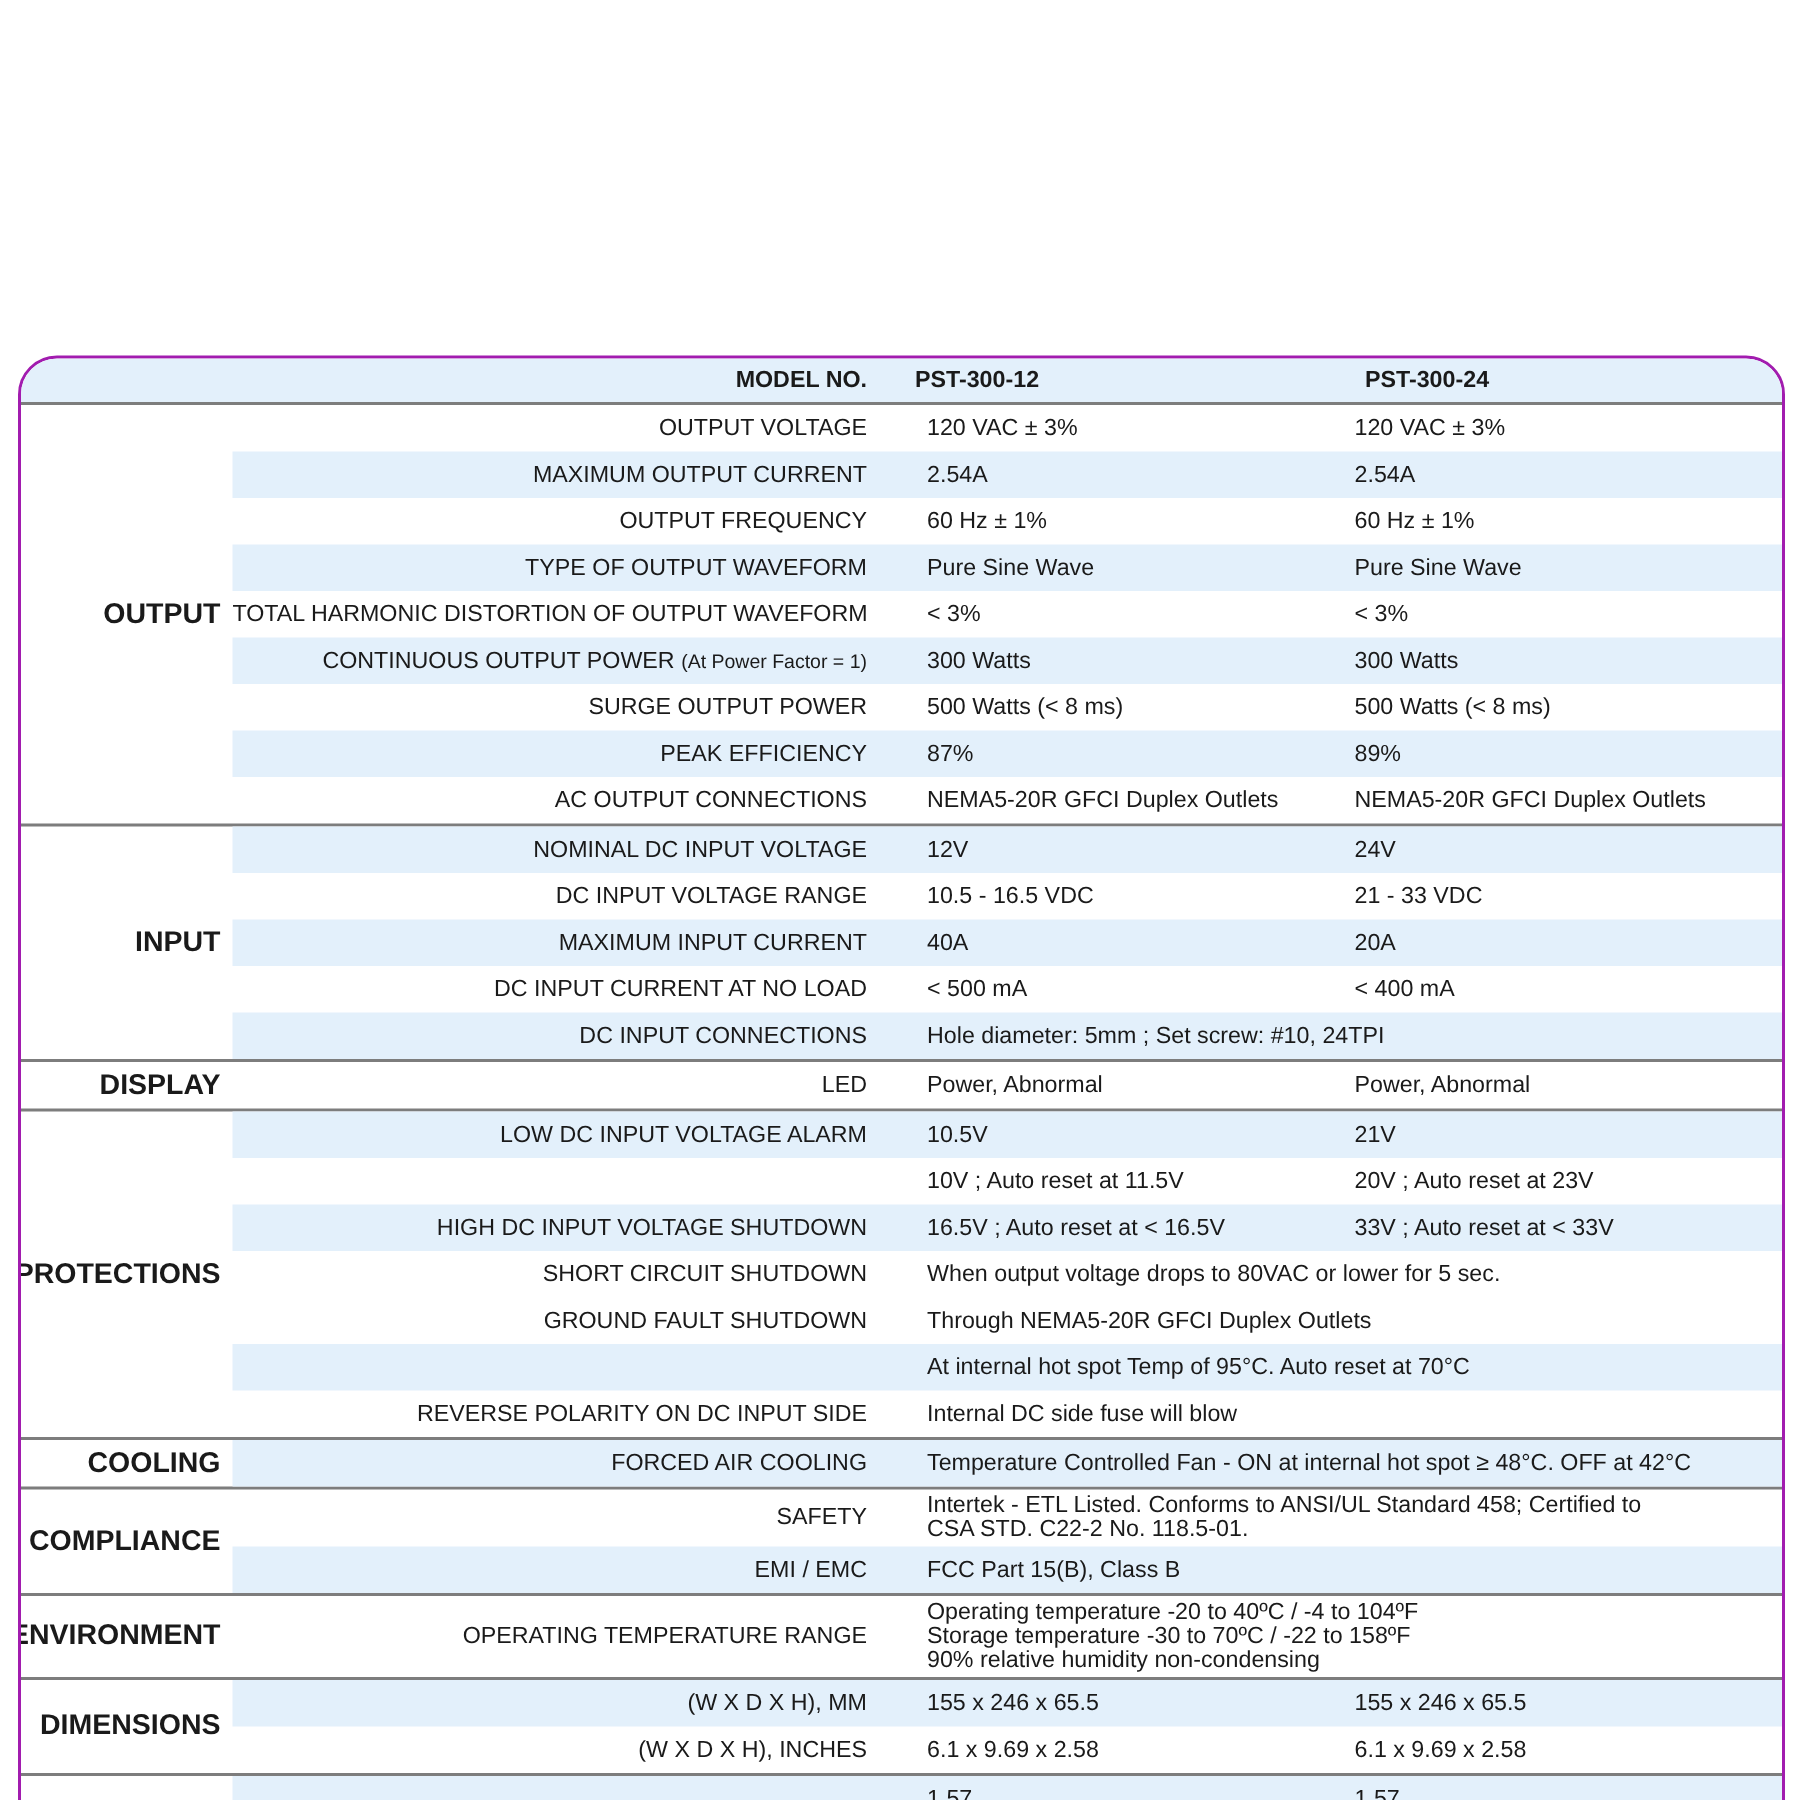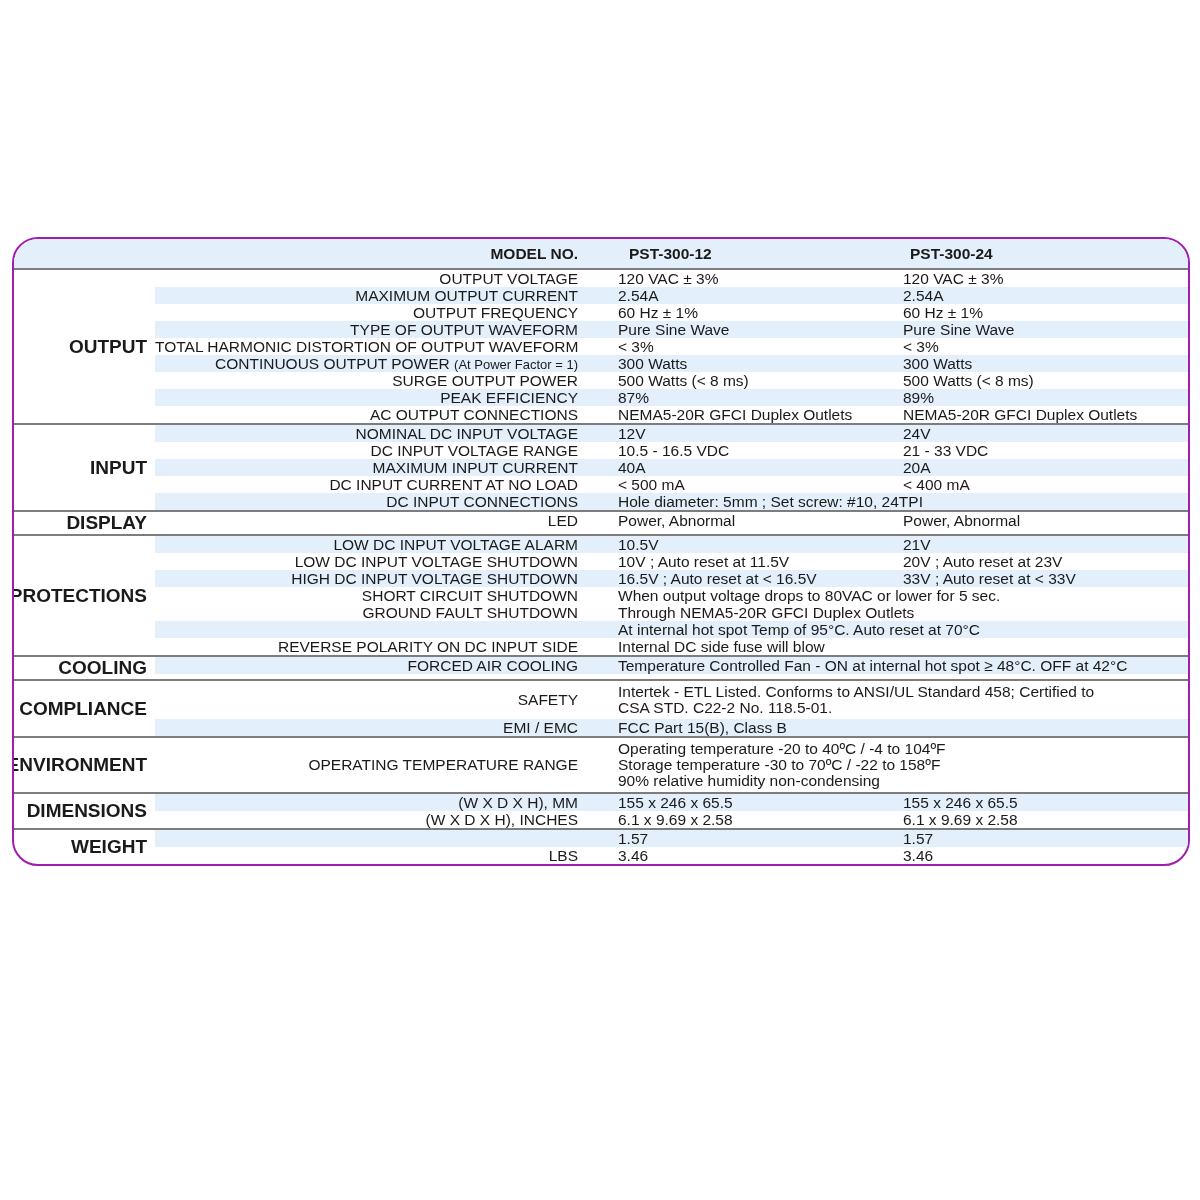--- a/index.html
+++ b/index.html
@@ -5,31 +5,31 @@
   html, body { margin: 0; padding: 0; background: #ffffff; }
   body { width: 1200px; height: 1200px; position: relative; font-family: "Liberation Sans", "DejaVu Sans", sans-serif; color: #1a1a1a; }
   .spec-table {
     position: absolute; left: 12px; top: 237px; width: 1174px;
     border: 2px solid #a21caf; border-radius: 26px; overflow: hidden;
     background: #fff;
   }
   .row { display: flex; position: relative; }
   .header-row { background: #e3f0fb; height: 29px; border-bottom: 2px solid #7d7d7d; align-items: center; }
   .header-row .hlabel { width: 564px; text-align: right; font-weight: bold; font-size: 15.5px; padding-right: 0; }
-  .header-row .hc1 { position: absolute; left: 615px; font-weight: bold; font-size: 15.5px; }
+  .header-row .hc1 { position: absolute; left: 596px; font-weight: bold; font-size: 15.5px; }
   .header-row .hc2 { position: absolute; left: 896px; font-weight: bold; font-size: 15.5px; }
 
   .group { display: flex; border-bottom: 2px solid #7d7d7d; }
   .group:last-child { border-bottom: none; }
   .group-label {
     width: 133px; flex: 0 0 133px; display: flex; align-items: center; justify-content: flex-end;
     font-weight: bold; font-size: 19px; padding-right: 8px;
   }
   .group-rows { flex: 1; }
-  .spec-row { display: flex; height: 17px; align-items: center; position: relative; font-size: 15.5px; }
+  .spec-row { display: flex; height: 31px; align-items: center; position: relative; font-size: 15.5px; }
   .spec-row.stripe { background: #e3f0fb; }
   .spec-row.tall2 { height: 38px; }
   .spec-row.tall3 { height: 54px; }
   .param { width: 423px; flex: 0 0 423px; text-align: right; white-space: nowrap; }
   .param small { font-size: 13px; }
   .v1 { position: absolute; left: 463px; white-space: nowrap; }
   .v2 { position: absolute; left: 748px; white-space: nowrap; }
   .vspan { position: absolute; left: 463px; white-space: nowrap; line-height: 16px; }
 </style>
 </head>
@@ -136,21 +136,20 @@
 
   <div class="group">
     <div class="group-label">PROTECTIONS</div>
     <div class="group-rows">
       <div class="spec-row stripe">
           <span class="param">LOW DC INPUT VOLTAGE ALARM</span>
           <span class="v1">10.5V</span>
           <span class="v2">21V</span>
         </div>
       <div class="spec-row">
-          <span class="param">LOW DC INPUT VOLTAGE SHUTDOWN</span>
           <span class="v1">10V ; Auto reset at 11.5V</span>
           <span class="v2">20V ; Auto reset at 23V</span>
         </div>
       <div class="spec-row stripe">
           <span class="param">HIGH DC INPUT VOLTAGE SHUTDOWN</span>
           <span class="v1">16.5V ; Auto reset at &lt; 16.5V</span>
           <span class="v2">33V ; Auto reset at &lt; 33V</span>
         </div>
       <div class="spec-row">
           <span class="param">SHORT CIRCUIT SHUTDOWN</span>

